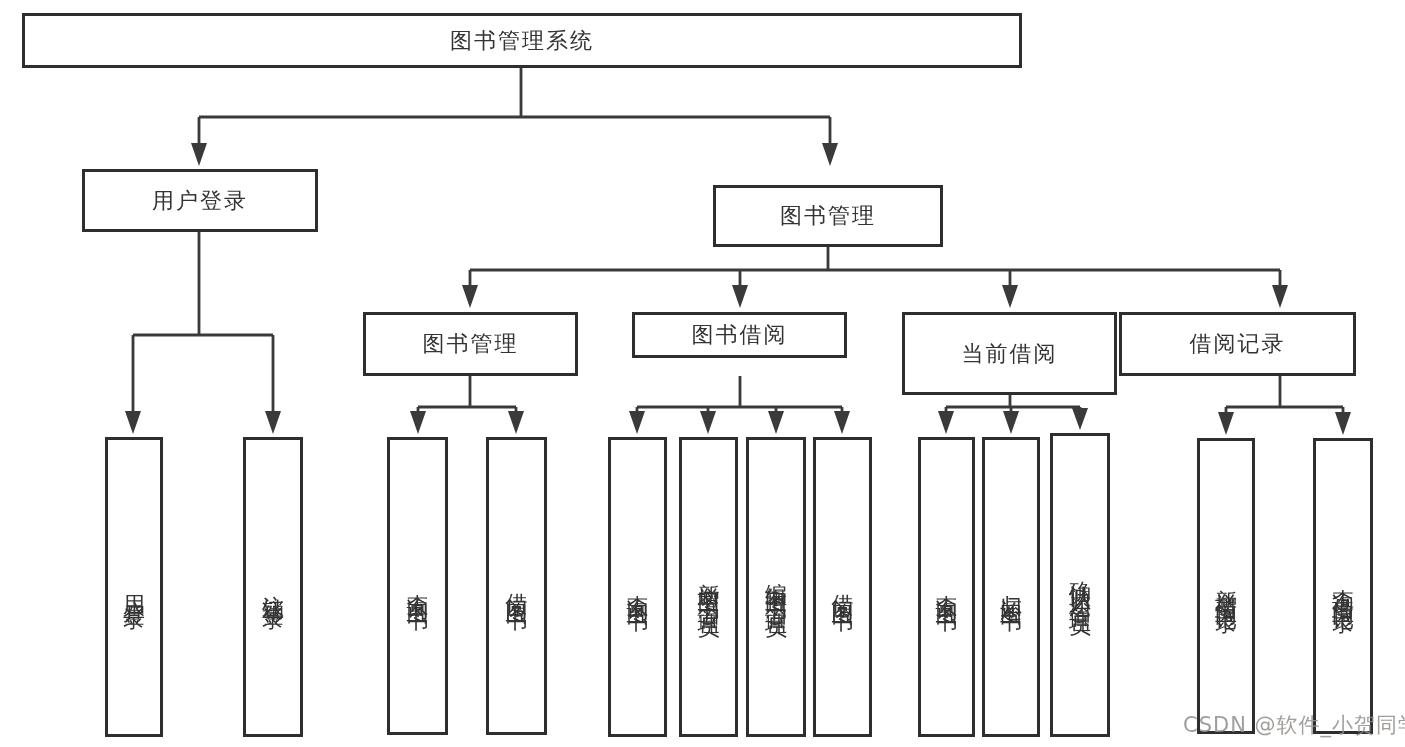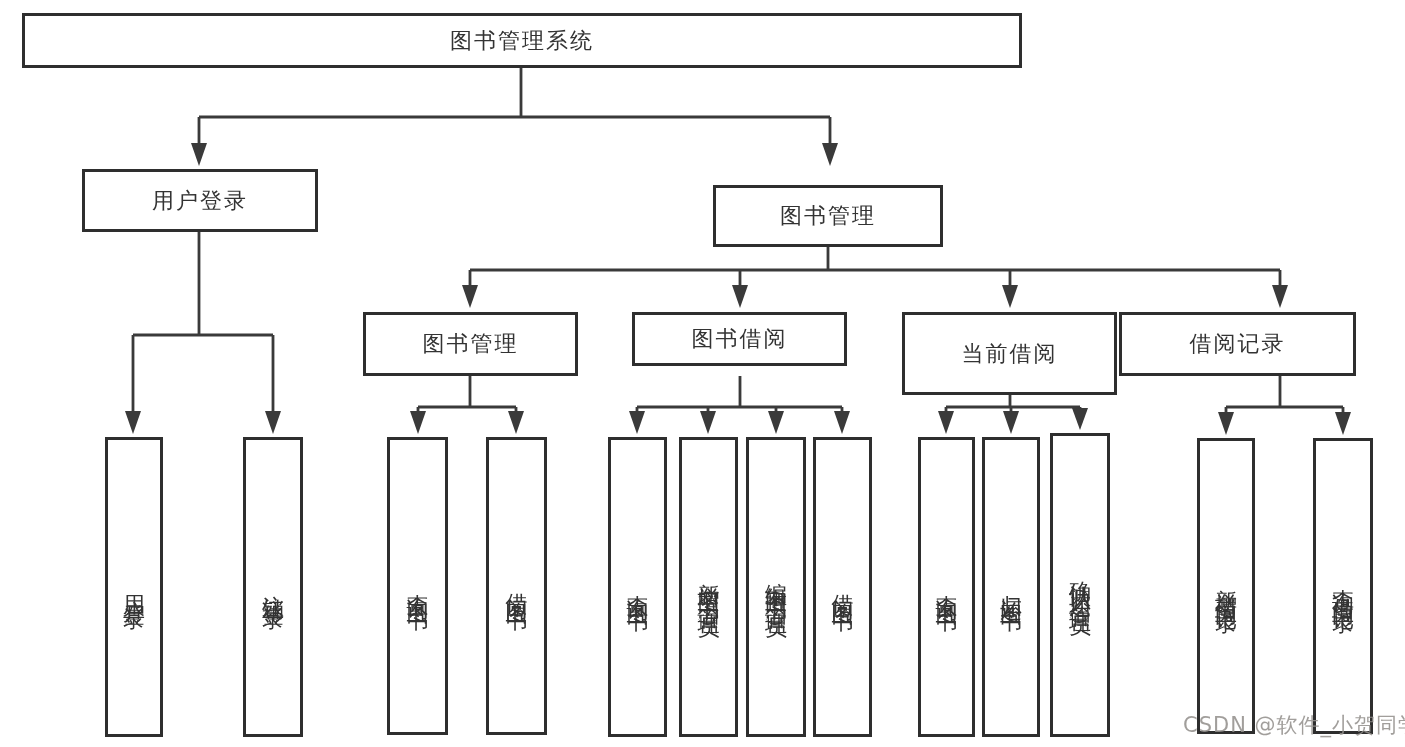--- a/index.html
+++ b/index.html
@@ -92,21 +92,21 @@
       <polygon points="1335,412 1351,412 1343,435"></polygon>
     </g>
   </svg>
 
   <div class="box h-box" style="left:22px;top:13px;width:1000px;height:55px;">图书管理系统</div>
 
   <div class="box h-box" style="left:82px;top:169px;width:236px;height:63px;">用户登录</div>
   <div class="box h-box" style="left:713px;top:185px;width:230px;height:62px;">图书管理</div>
 
   <div class="box h-box" style="left:363px;top:312px;width:215px;height:64px;">图书管理</div>
-  <div class="box h-box" style="left:632px;top:312px;width:215px;height:54px;">图书借阅</div>
+  <div class="box h-box" style="left:632px;top:312px;width:215px;height:46px;">图书借阅</div>
   <div class="box h-box" style="left:902px;top:312px;width:215px;height:83px;">当前借阅</div>
   <div class="box h-box" style="left:1119px;top:312px;width:237px;height:64px;">借阅记录</div>
 
   <div class="box v-box" style="left:105px;top:437px;width:58px;height:300px;">
     <span class="vtext">用户登录</span>
   </div>
   <div class="box v-box" style="left:243px;top:437px;width:60px;height:300px;">
     <span class="vtext">注销登录</span>
   </div>
 

